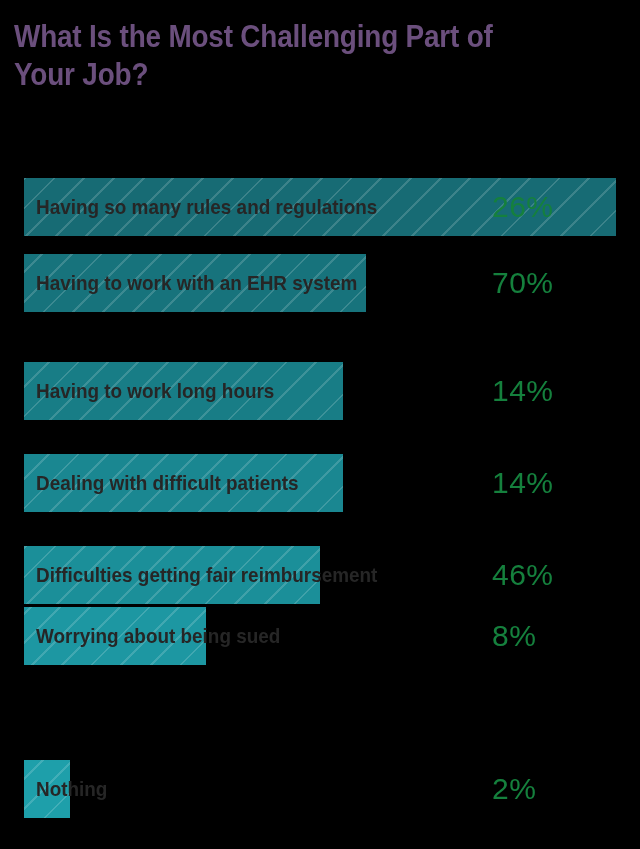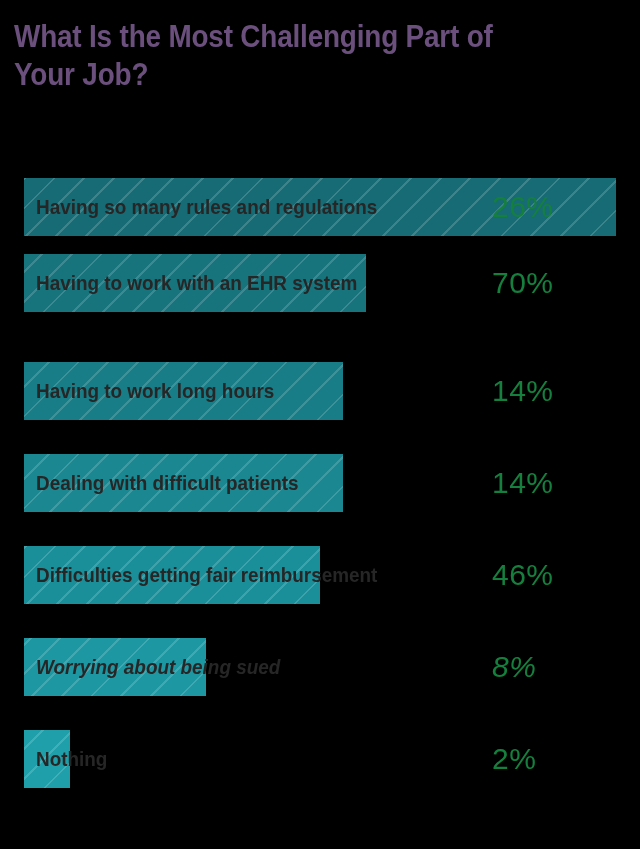--- a/index.html
+++ b/index.html
@@ -134,25 +134,25 @@
       <div class="bar-row" style="top: 454px; text-align: center;">
         <div class="bar-rect" style="width: 319px; background-color: rgb(26, 135, 145);"></div>
         <div class="bar-label">Dealing with difficult patients</div>
         <div class="bar-value">14%</div>
       </div>
       <div class="bar-row" style="top: 546px;">
         <div class="bar-rect" style="width: 296px; background-color: rgb(27, 143, 153);"></div>
         <div class="bar-label">Difficulties getting fair reimbursement</div>
         <div class="bar-value">46%</div>
       </div>
-      <div class="bar-row" style="top: 638px; font-style: italic;">
+      <div class="bar-row" style="top: 607px;">
         <div class="bar-rect" style="width: 182px; background-color: rgb(29, 151, 162);"></div>
         <div class="bar-label">Worrying about being sued</div>
         <div class="bar-value">8%</div>
       </div>
-      <div class="bar-row" style="top: 730px;">
+      <div class="bar-row" style="top: 760px;">
         <div class="bar-rect" style="width: 46px; background-color: rgb(30, 159, 170);"></div>
         <div class="bar-label">Nothing</div>
         <div class="bar-value">2%</div>
       </div>
     </div>
 
 </div>
 
 </body></html>

